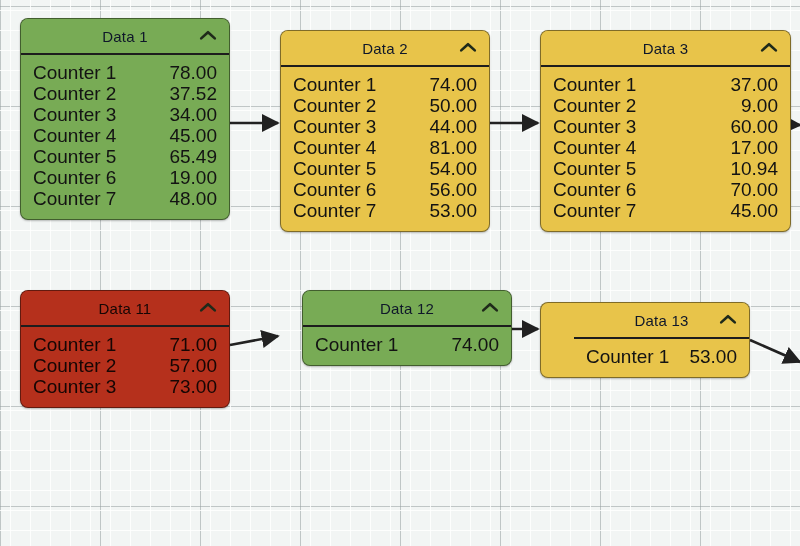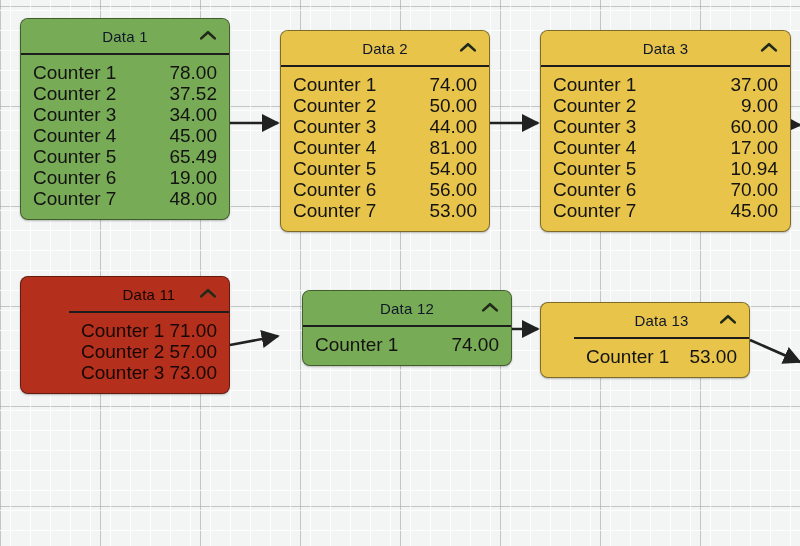--- a/index.html
+++ b/index.html
@@ -232,21 +232,21 @@
           <div class="row">
     <span class="row-label">Counter 6</span>
     <span class="row-value">70.00</span>
   </div>
           <div class="row">
     <span class="row-label">Counter 7</span>
     <span class="row-value">45.00</span>
   </div>
         </div>
   </div>
-      <div class="node c-red" style="left: 20px; top: 276px; width: 210px; padding-left: 48px;">
+      <div class="node c-red" style="left: 20px; top: 290px; width: 210px;">
     <div class="node-header">
       <span class="node-title">Data 11</span>
       <span class="collapse-icon">
         <svg viewBox="0 0 18 12" width="18" height="12" aria-hidden="true">
           <path d="M2.2 9.4 L9 3.2 L15.8 9.4" fill="none" stroke="#1f2a1a" stroke-width="2.6" stroke-linecap="round" stroke-linejoin="round"></path>
         </svg>
       </span>
     </div>
     <div class="node-body">
           <div class="row">

